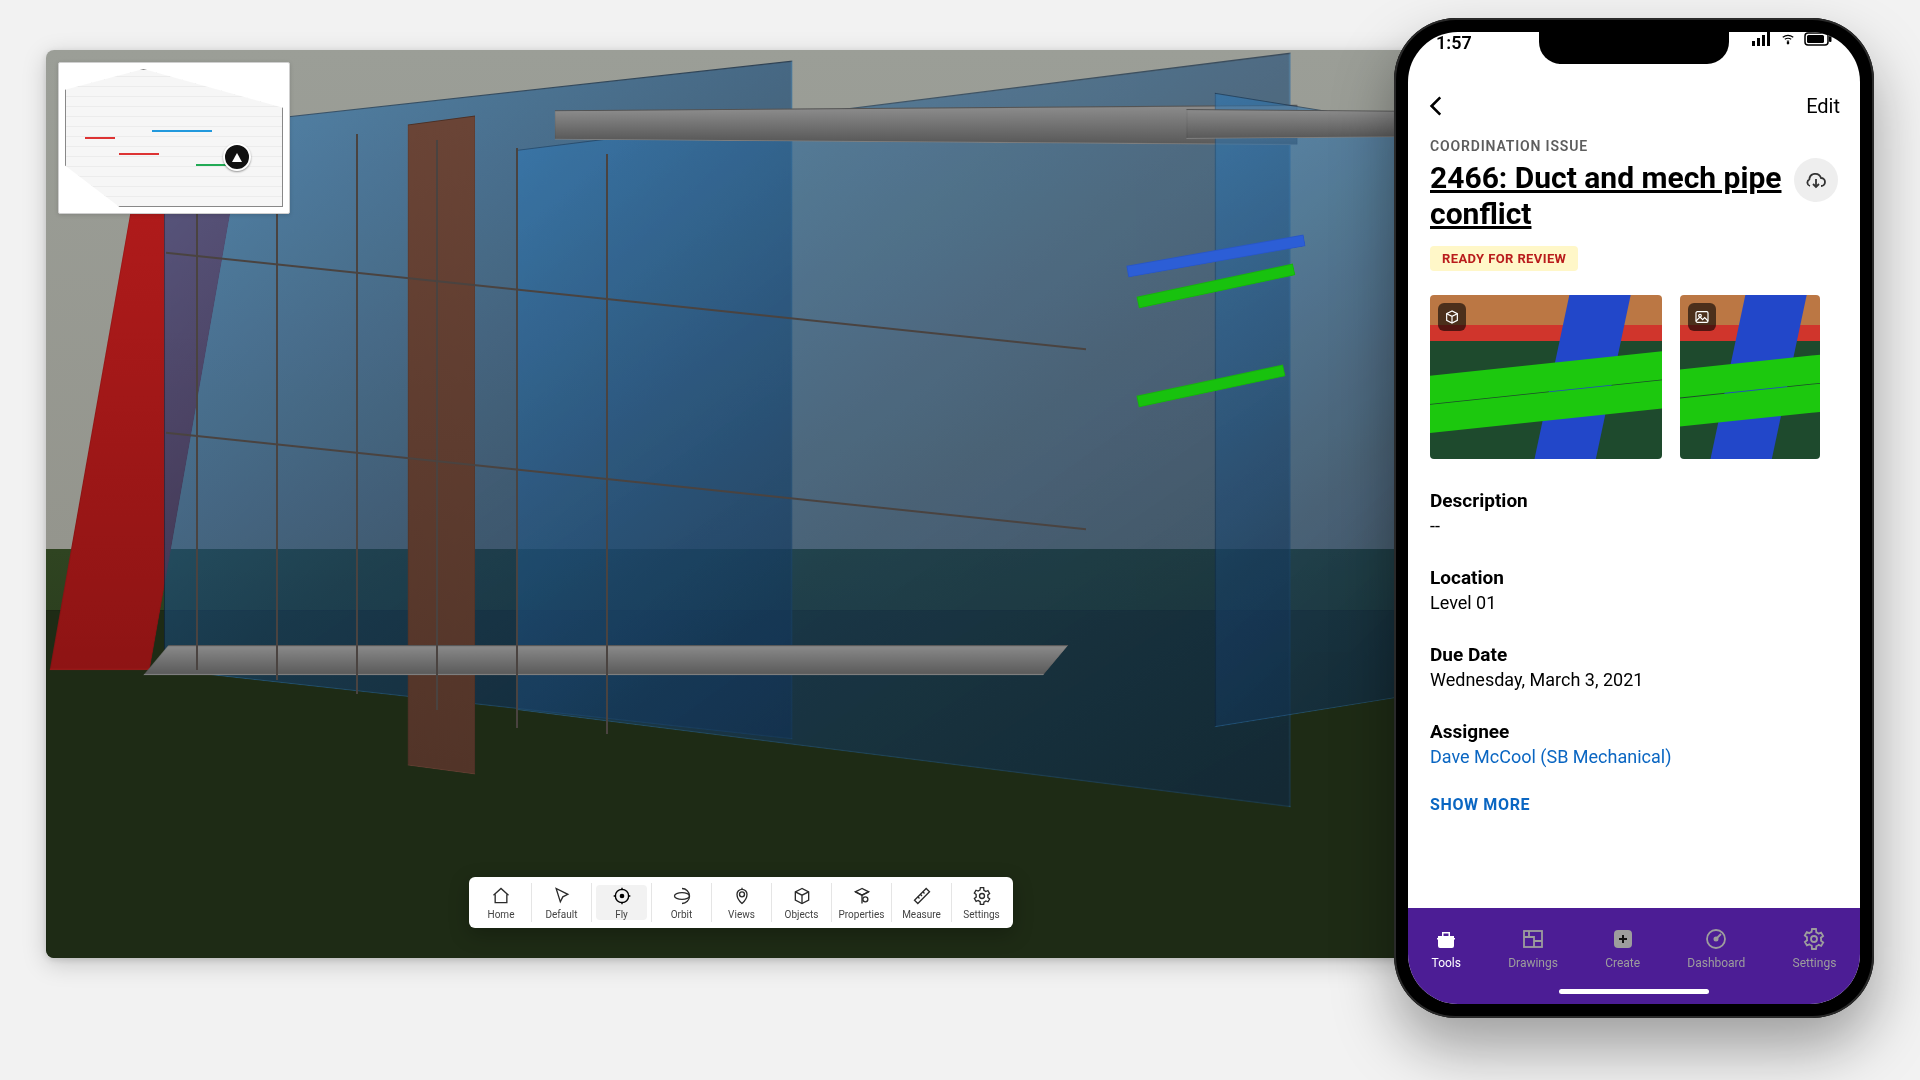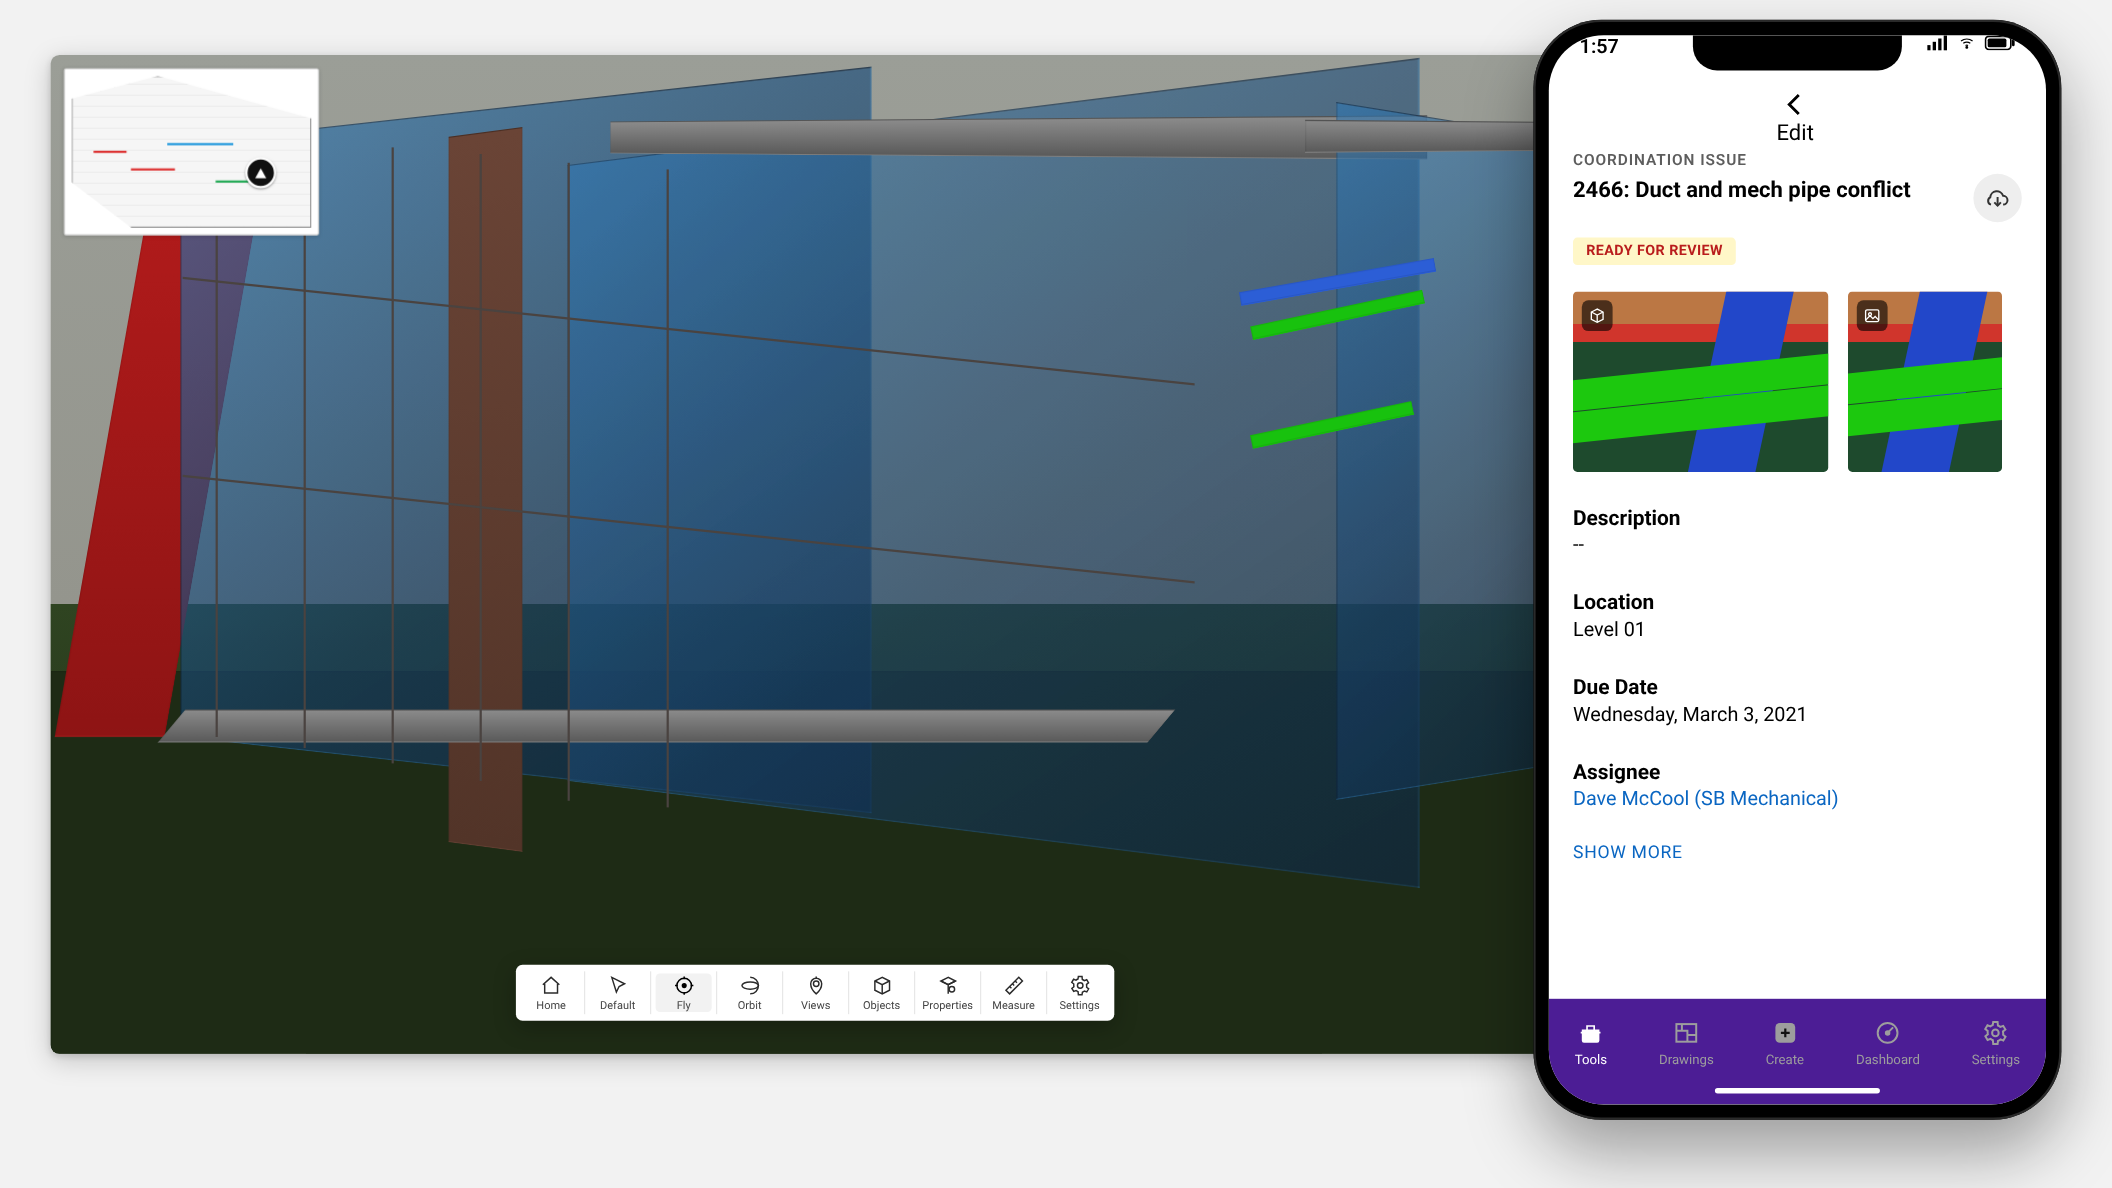--- a/index.html
+++ b/index.html
@@ -103,34 +103,33 @@
   }
   .statusbar{
     height:50px; display:flex; align-items:flex-start; justify-content:space-between;
     padding:0 28px; font-size:18px; font-weight:600; color:#000;
   }
   .statusbar .right{ display:flex; align-items:center; gap:6px; }
 
   .nav{
     height:48px; display:flex; align-items:center; justify-content:space-between;
     padding:0 20px 0 16px;
-    flex-direction:column;
   }
   .nav .back svg{ width:26px; height:26px; }
   .nav .edit{ font-size:20px; cursor:pointer; }
 
   .issue{
     padding:8px 22px 0 22px;
   }
   .overline{
     letter-spacing:.06em; font-size:14px; font-weight:600; color:#5d5d5d; text-transform:uppercase;
   }
   .titleRow{ display:flex; align-items:flex-start; gap:10px; }
   .title{
-    font-size:20px; font-weight:700; line-height:1.2; margin-top:6px; flex:1;
+    font-size:30px; font-weight:700; line-height:1.2; margin-top:6px; flex:1;text-decoration:underline;
   }
   .cloud{
     width:44px; height:44px; border-radius:50%; background:#eee;
     display:flex; align-items:center; justify-content:center; margin-top:4px;
   }
   .badge{
     display:inline-block; margin-top:14px; padding:5px 12px; border-radius:4px;
     background:#fff7c8; color:#b91c1c; font-size:13px; font-weight:700; letter-spacing:.03em;
   }
 
@@ -150,21 +149,21 @@
     display:flex; align-items:center; justify-content:center;
   }
   .thumb .tag svg{ color:#fff; }
   .thumb.two{ width:140px; }
 
   .section{ margin-top:30px; }
   .section h3{ font-size:19px; font-weight:700; }
   .section .val{ font-size:18px; color:#000; margin-top:3px; }
   .section .link{ color:#0a66c2; }
   .showmore{
-    color:#0a66c2; font-weight:400; letter-spacing:.04em; font-size:16px;
+    color:#0a66c2; font-weight:700; letter-spacing:.04em; font-size:16px;
     margin-top:28px; display:inline-block; cursor:pointer;
   }
 
   .tabbar{
     position:absolute; bottom:0; left:0; right:0; height:96px;
     background:#4c1d95; display:flex; justify-content:space-around; align-items:flex-start;
     padding-top:18px;
   }
   .tabbar .tab{ display:flex; flex-direction:column; align-items:center; gap:4px; color:#9d9d9d; font-size:12px; cursor:pointer; }
   .tabbar .tab.active{ color:#fff; }

